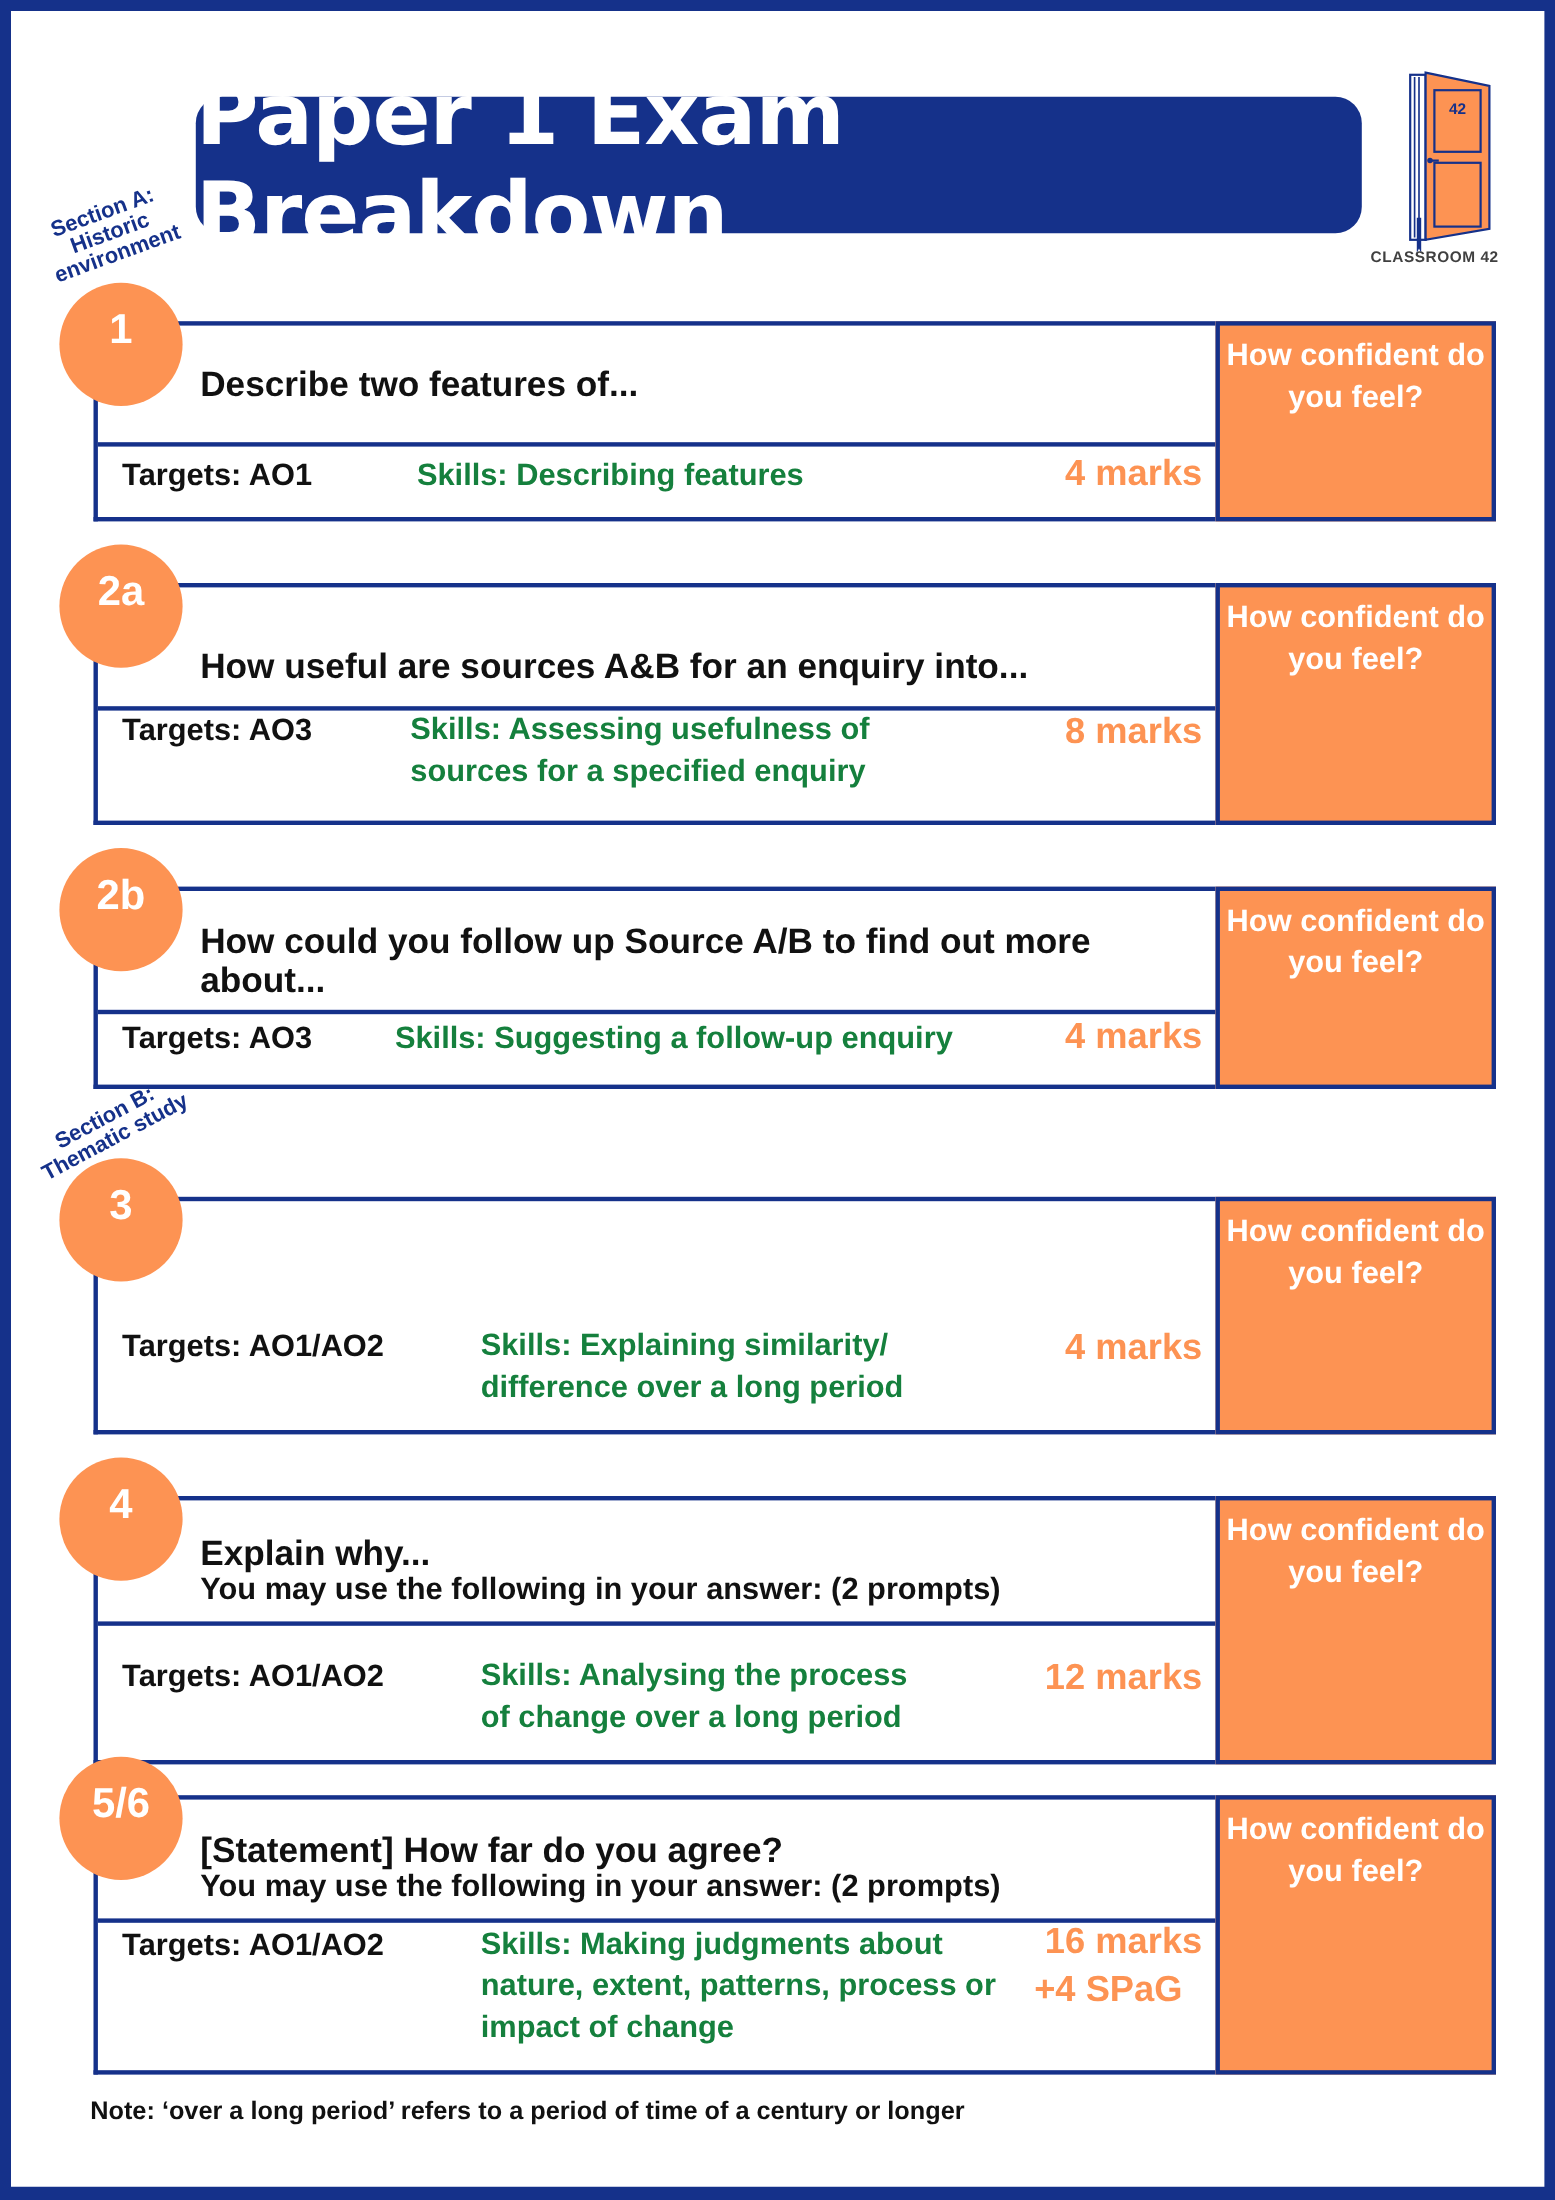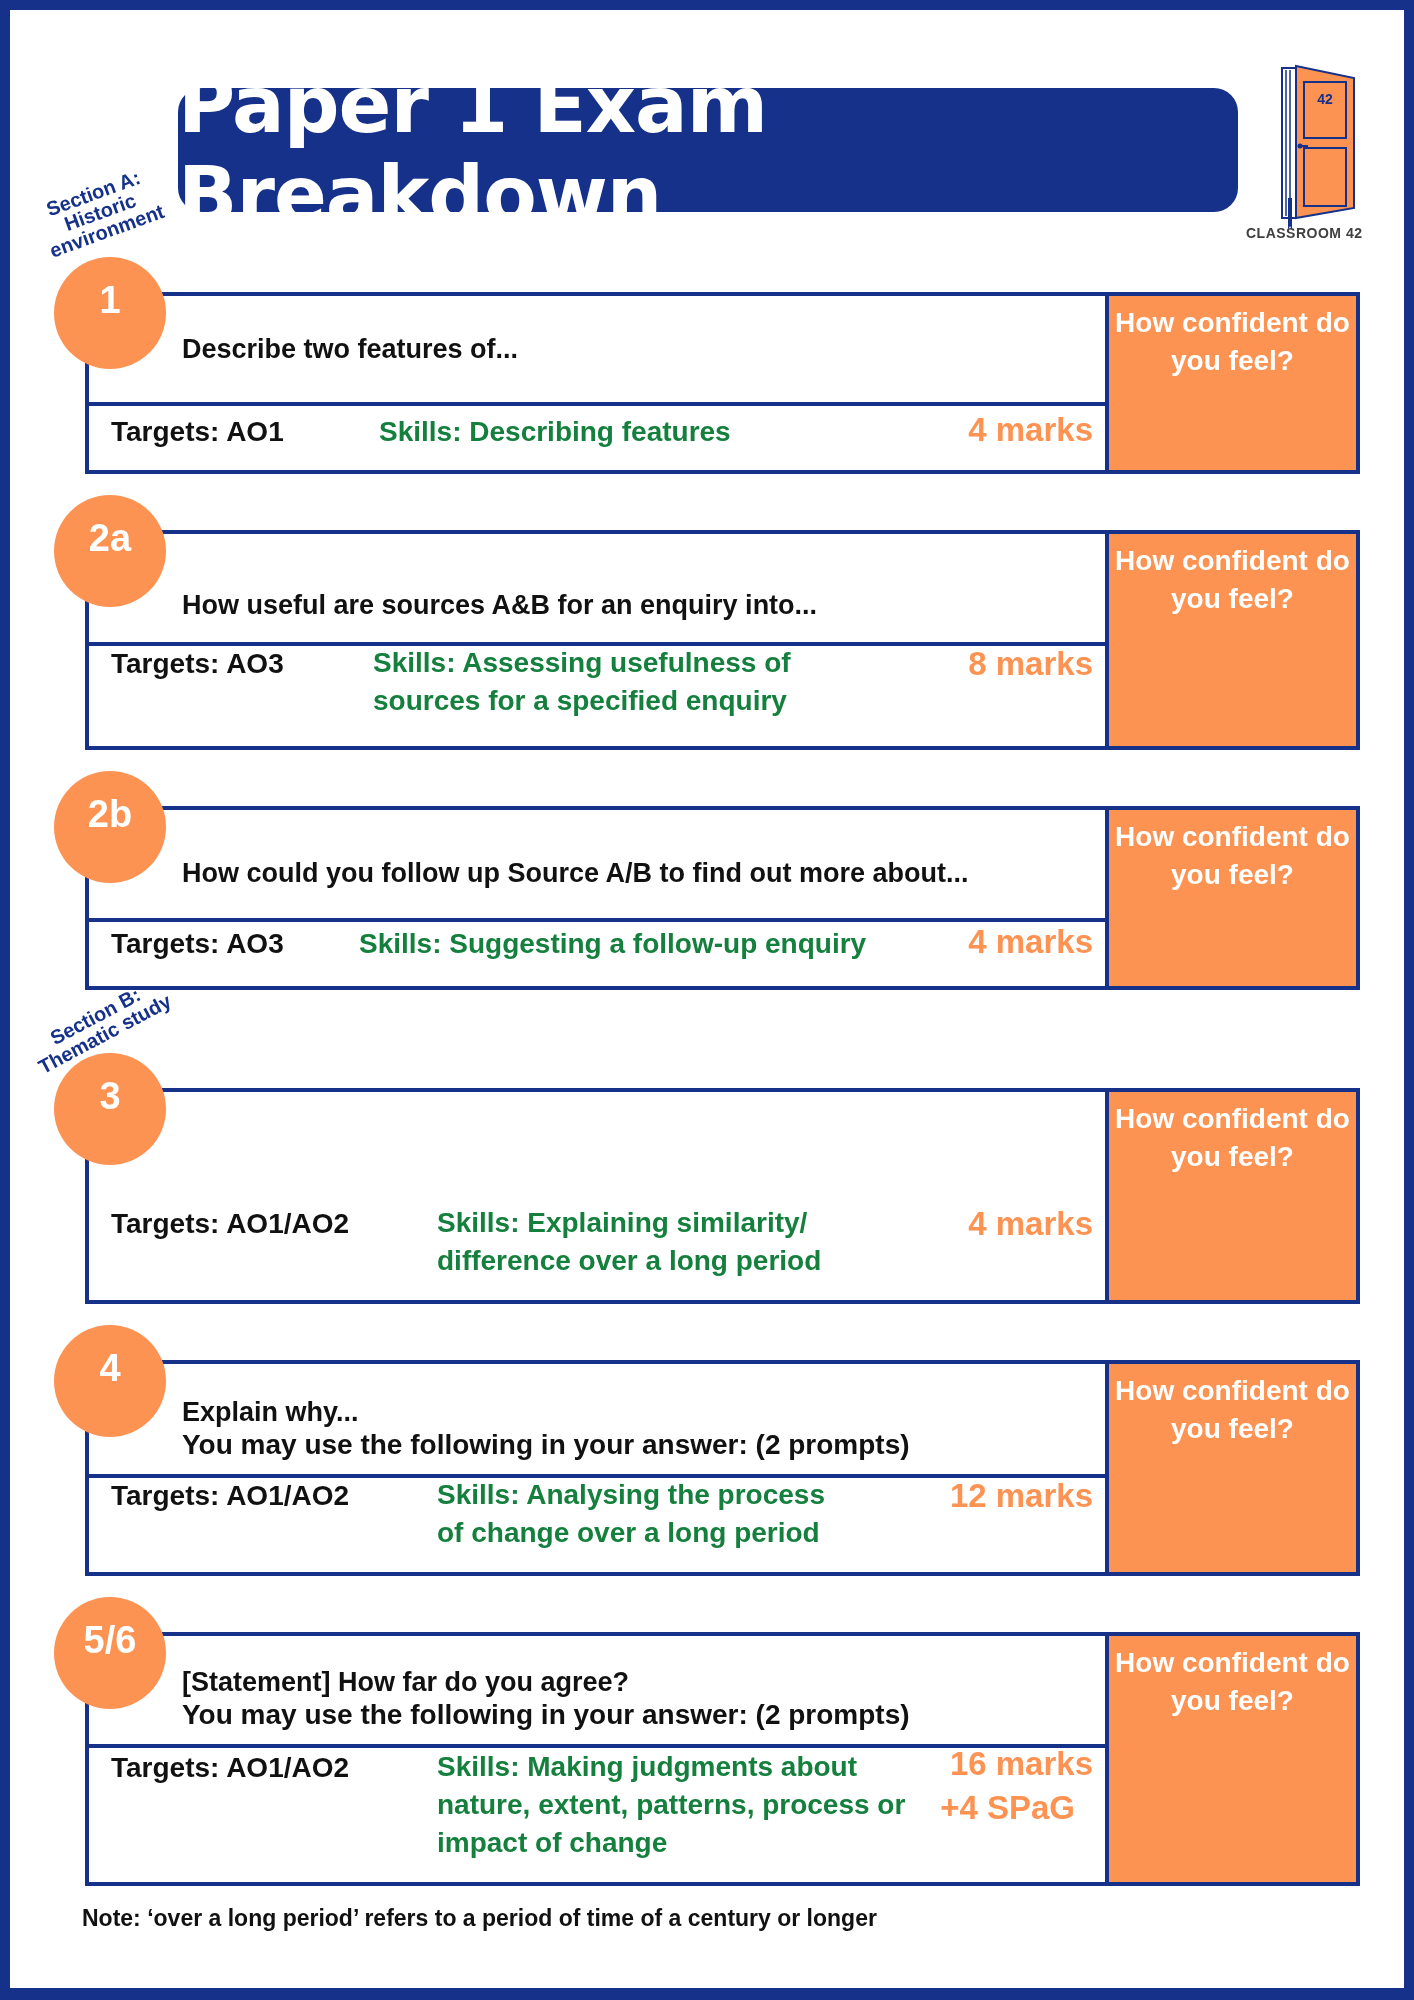--- a/index.html
+++ b/index.html
@@ -9,21 +9,21 @@
   .title-box { position: absolute; left: 178px; top: 88px; width: 1060px; height: 124px; background: #15318a; border-radius: 24px; display: flex; align-items: center; justify-content: center; }
   .title-box h1 { color: #fff; font-size: 78px; font-weight: 700; letter-spacing: -1px; font-family: "DejaVu Sans", sans-serif; }
   .logo { position: absolute; left: 1270px; top: 58px; width: 120px; height: 190px; }
   .logo-label { position: absolute; left: 1246px; top: 225px; width: 150px; text-align: left; color: #404040; font-weight: 700; font-size: 14px; letter-spacing: 0.5px; }
   .section-label { position: absolute; color: #15318a; font-weight: 700; font-size: 20px; line-height: 20px; text-align: center; }
   .secA { left: 20px; top: 182px; transform: rotate(-20deg); width: 160px; }
   .secB { left: 10px; top: 1005px; transform: rotate(-28deg); width: 180px; }
   .card { position: absolute; left: 85px; width: 1275px; }
   .card .main { position: absolute; left: 0; top: 0; width: 1020px; height: 100%; border: 4px solid #15318a; border-right: none; background: #fff; }
   .card .q { position: absolute; left: 0; top: 0; right: 0; border-bottom: 4px solid #15318a; padding-left: 93px; display: flex; flex-direction: column; justify-content: center; }
-  .card .q .qt { font-size: 27px; font-weight: 700; color: #111; line-height: 36px; }
+  .card .q .qt { font-size: 32px; font-weight: 700; color: #111; line-height: 36px; }
   .card .q .qs { font-size: 28px; font-weight: 700; color: #111; line-height: 30px; }
   .card .info { position: absolute; left: 0; right: 0; bottom: 0; }
   .card .targets { position: absolute; left: 22px; font-size: 28px; font-weight: 700; color: #111; }
   .card .skills { position: absolute; font-size: 28px; font-weight: 700; color: #15803d; line-height: 38px; }
   .card .marks { position: absolute; right: 12px; font-size: 33px; font-weight: 700; color: #fd9353; text-align: right; line-height: 44px; }
   .card .conf { position: absolute; left: 1020px; top: 0; width: 255px; height: 100%; background: #fd9353; border: 4px solid #15318a; color: #fff; font-weight: 700; font-size: 28px; text-align: center; padding-top: 8px; line-height: 38px; }
   .badge { position: absolute; width: 112px; height: 112px; border-radius: 50%; background: #fd9353; color: #fff; font-weight: 700; font-size: 38px; display: flex; align-items: flex-start; justify-content: center; padding-top: 22px; }
   .note { position: absolute; left: 82px; top: 1905px; font-size: 23px; font-weight: 700; color: #111; }
 </style>
 </head>
@@ -110,21 +110,21 @@
     <div class="info" style="height:102px;">
       <div class="targets" style="top:10px;">Targets: AO1/AO2</div>
       <div class="skills" style="left:348px;top:6px;width:420px;">Skills: Explaining similarity/ difference over a long period</div>
       <div class="marks" style="top:4px;">4 marks</div>
     </div>
   </div>
   <div class="conf">How confident do you feel?</div>
 </div>
 <div class="badge" style="left:54px;top:1053px;">3</div>
 
-<div class="card" style="top:1360px;height:216px;">
+<div class="card" style="top:1360px;height:244px;">
   <div class="main">
     <div class="q" style="height:114px;padding-top:16px;">
       <div class="qt">Explain why...</div>
       <div class="qs">You may use the following in your answer: (2 prompts)</div>
     </div>
     <div class="info" style="height:102px;">
       <div class="targets" style="top:10px;">Targets: AO1/AO2</div>
       <div class="skills" style="left:348px;top:6px;width:420px;">Skills: Analysing the process of change over a long period</div>
       <div class="marks" style="top:4px;">12 marks</div>
     </div>

